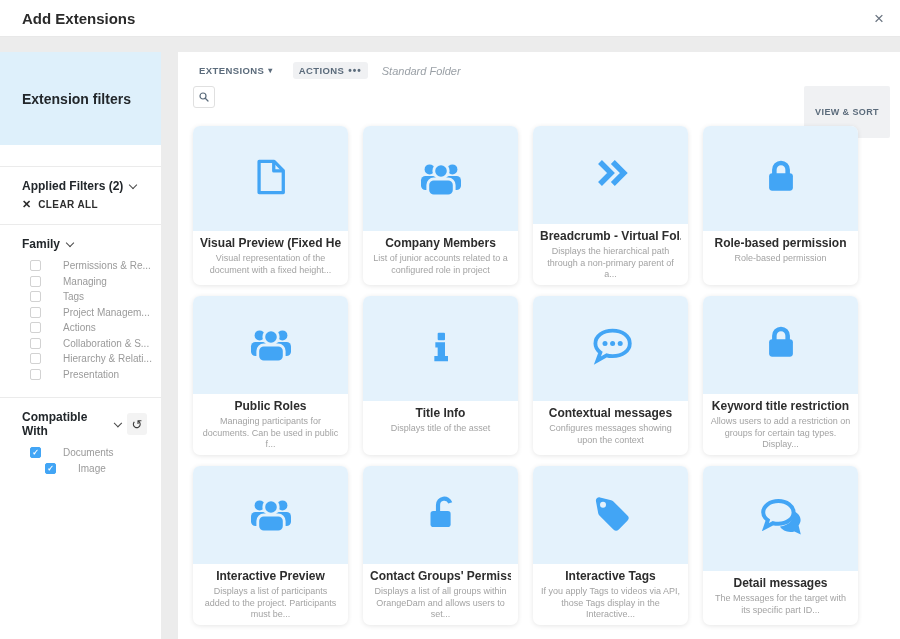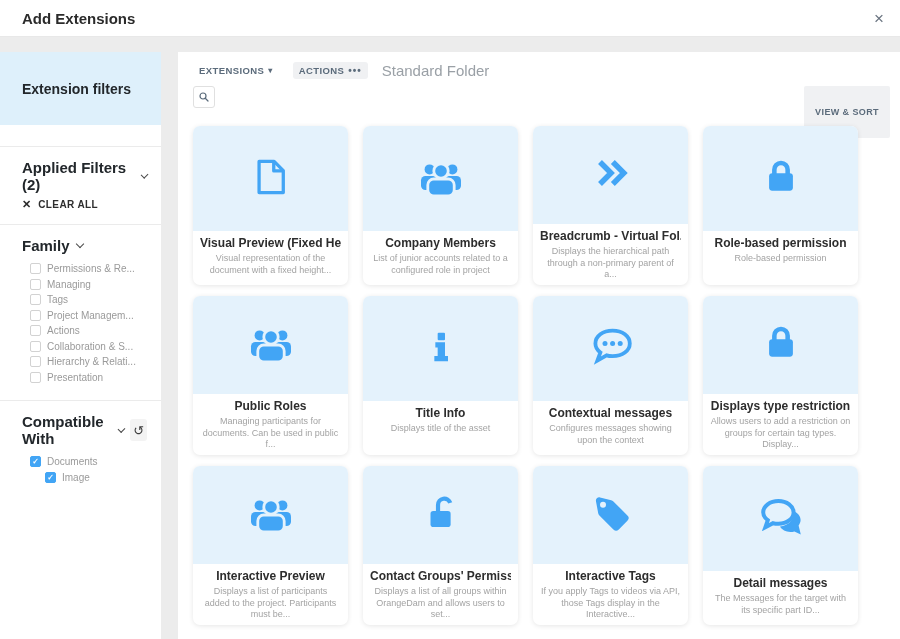--- a/index.html
+++ b/index.html
@@ -20,27 +20,27 @@
   }
   .topbar-title { font-size:15px; font-weight:700; color:#2b2b2b; }
   .close-btn { font-size:17px; color:#6a7480; cursor:pointer; line-height:1; }
 
   
   .sidebar {
     position:absolute; top:52px; left:0; bottom:0; width:161px;
     background:#fff;
   }
   .sb-header {
-    height:73px; background:#def0fb; display:flex; align-items:center;
+    height:93px; background:#def0fb; display:flex; align-items:center;
     padding-left:22px; font-size:14px; font-weight:700; color:#22272b;
   }
   .sb-sec { border-top:1px solid #ebebeb; padding:12px 14px 13px 22px; }
   .sb-sec1 { margin-top:21px; }
   .sec-title-row { display:flex; align-items:center; gap:7px; }
-  .sec-title { font-size:15px; font-weight:700; color:#22272b; }
+  .sec-title { font-size:12px; font-weight:700; color:#22272b; }
   .chev {
     width:6px; height:6px; border-right:1.6px solid #4a4a4a; border-bottom:1.6px solid #4a4a4a;
     transform:rotate(45deg); display:inline-block; margin-bottom:3px;
   }
   .chips { margin-top:10px; }
   .chip {
     background:#f4f4f4; border-radius:3px; padding:6px 7px; margin-bottom:8px;
     font-size:10px; color:#8a8a8a; line-height:1.5; max-width:126px;
   }
   .chip-label { font-size:8.5px; color:#b3b3b3; margin-right:4px; }
@@ -49,21 +49,21 @@
     display:inline-flex; align-items:center; justify-content:center;
     width:11px; height:11px; border-radius:50%; background:#cdcdcd; color:#fff;
     font-size:8px; margin-left:4px; vertical-align:1px; cursor:pointer; line-height:1;
   }
   .chip-more { display:block; color:#a9a9a9; }
   .clear-row { display:flex; align-items:center; gap:7px; margin-top:5px; cursor:pointer; }
   .clear-x { font-size:11px; font-weight:700; color:#2d2d2d; }
   .clear-label { font-size:10px; font-weight:700; letter-spacing:.4px; color:#2d2d2d; }
 
   .check-list { margin-top:9px; padding-left:8px; }
-  .check-item { display:flex; gap:6px; margin-bottom:4.5px; cursor:pointer; }
+  .check-item { display:flex; gap:22px; margin-bottom:4.5px; cursor:pointer; }
   .cb {
     width:11px; height:11px; min-width:11px; border:1px solid #d2d2d2; border-radius:2px;
     background:#fff; display:inline-flex; align-items:center; justify-content:center;
   }
   .cb.checked { background:#42a5f5; border-color:#42a5f5; }
   .cb.checked::after { content:"✓"; color:#fff; font-size:8px; font-weight:700; }
   .cb-label { font-size:10px; color:#9a9a9a; white-space:nowrap; }
   .reset-btn {
     width:22px; height:22px; background:#f3f3f3; border-radius:3px;
     display:flex; align-items:center; justify-content:center;
@@ -76,21 +76,21 @@
     background:#fff;
   }
   .toolbar { position:absolute; top:10px; left:15px; display:flex; align-items:center; gap:14px; }
   .tb-chip {
     font-size:9.5px; font-weight:700; letter-spacing:.4px; color:#5b6b7b;
     display:flex; align-items:center; gap:4px; cursor:pointer; padding:3px 6px; border-radius:3px;
   }
   .tb-chip.gray { background:#f0f1f3; }
   .caret { font-size:8px; color:#5b6b7b; }
   .dots { font-size:10px; letter-spacing:1px; color:#5b6b7b; line-height:0; }
-  .folder-label { font-size:15px; color:#9aa0a6; }
+  .folder-label { font-size:11px; font-style:italic; color:#9aa0a6; }
   .search-btn {
     position:absolute; top:34px; left:15px; width:22px; height:22px;
     border:1px solid #e0e0e0; border-radius:3px; background:#fff;
     display:flex; align-items:center; justify-content:center; cursor:pointer;
   }
   .viewsort-btn {
     position:absolute; top:34px; right:10px; background:#f0f1f3; border-radius:2px;
     font-size:9px; font-weight:700; letter-spacing:.4px; color:#5b6b7b;
     padding:21px 11px; cursor:pointer;
   }
@@ -339,21 +339,21 @@
   </div>
 
   <div class="card">
     <div class="card-icon-area">
       <span class="card-icon"><svg width="42" height="42" viewBox="0 0 24 24">
               <path d="M8.2 10.5V7.8a3.8 3.8 0 0 1 7.6 0v2.7" fill="none" stroke="#42a5f5" stroke-width="2.6"></path>
               <rect x="5.2" y="9.8" width="13.6" height="10" rx="1.8" fill="#42a5f5"></rect>
             </svg></span>
     </div>
     <div class="card-body">
-      <div class="card-title">Displays type restriction</div>
+      <div class="card-title">Keyword title restriction</div>
       <div class="card-desc">Allows users to add a restriction on groups for certain tag types. Display...</div>
     </div>
   </div>
 
   <div class="card">
     <div class="card-icon-area">
       <span class="card-icon"><svg width="48" height="48" viewBox="0 0 24 24">
               <g fill="#42a5f5">
                 <circle cx="6.3" cy="8.2" r="2.5"></circle>
                 <circle cx="17.7" cy="8.2" r="2.5"></circle>

